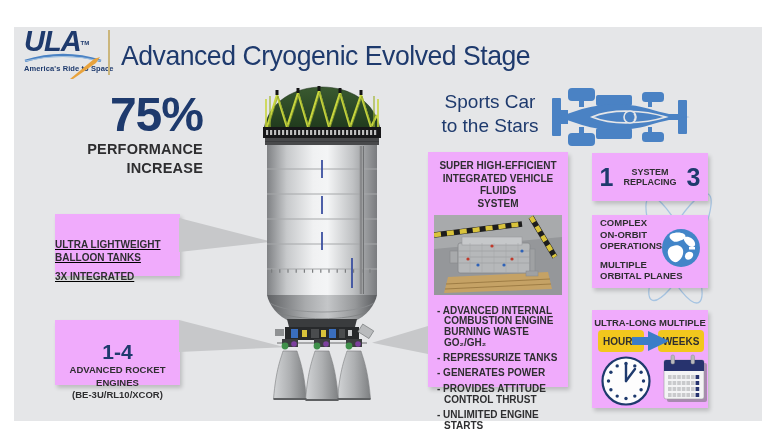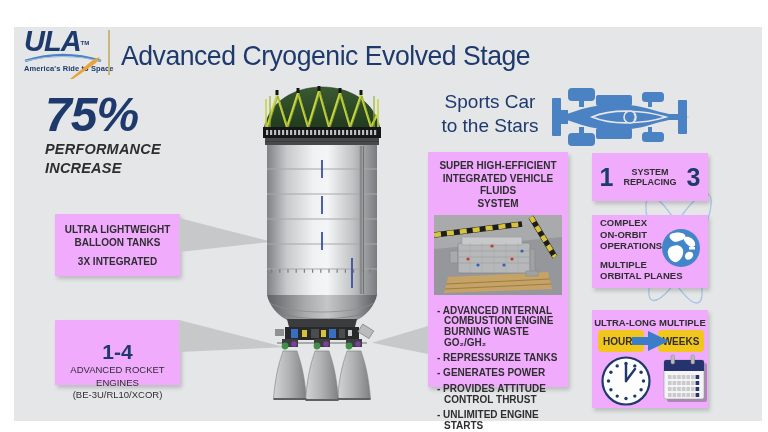--- a/index.html
+++ b/index.html
@@ -15,36 +15,36 @@
     letter-spacing:-1px; color:#1e3a6d; line-height:28px; }
   #ula-tm { font-size:6px; font-style:normal; vertical-align:top; position:relative; top:2px; letter-spacing:0; }
   #ula-slash { position:absolute; left:46px; top:30px; width:30px; height:22px; }
   #ula-arc { display:block; margin-top:-2px; }
   #ula-tagline { font-size:7.5px; font-weight:bold; color:#1e3a6d; letter-spacing:0.1px; margin-top:2px; }
   #gold-divider { position:absolute; left:108px; top:30px; width:2px; height:45px; background:#cbb67c; }
   #page-title { position:absolute; left:121px; top:40px; font-size:28px; color:#1e3a6d;
     letter-spacing:-0.5px; transform:scaleX(0.95); transform-origin:left center; white-space:nowrap; }
 
   
-  #perf-block { position:absolute; left:45px; top:90px; width:158px; text-align:left;font-style:italic; }
+  #perf-block { position:absolute; left:45px; top:90px; width:158px; text-align:right; }
   #perf-value { font-size:48px; font-weight:bold; color:#1e3a6d; line-height:50px; letter-spacing:-1px; }
   .perf-line { font-size:14.5px; font-weight:bold; color:#2e2e30; line-height:19px; letter-spacing:0.2px; }
 
   .gray-box { position:absolute; background:#f0abfc; box-shadow:2px 3px 4px rgba(0,0,0,0.18); }
   .pointer { position:absolute; background:#c7c8ca; z-index:1; }
 
-  #tanks-box { left:55px; top:214px; width:125px; height:62px; text-align:center; padding-top:9px; z-index:1; }
+  #tanks-box { left:55px; top:214px; width:125px; height:62px; padding-top:24px; z-index:1;text-decoration:underline; }
   .callout-line { font-size:10px; font-weight:bold; color:#2e2e30; line-height:13px; }
   #tanks-line3 { margin-top:6px; }
   #tanks-pointer { left:179px; top:218px; width:93px; height:34px;
     clip-path:polygon(0 0, 100% 70%, 0 100%); }
 
   #engines-box { left:55px; top:320px; width:125px; height:65px; text-align:center; padding-top:19px; z-index:1; }
   #engines-value { font-size:21px; font-weight:bold; color:#1e3a6d; line-height:25px; }
-  .engines-line { font-size:9.5px; font-weight:normal; color:#2e2e30; line-height:12.5px; }
+  .engines-line { font-size:9.5px; font-weight:bold; color:#2e2e30; line-height:12.5px; }
   #engines-pointer { left:179px; top:320px; width:106px; height:32px;
     clip-path:polygon(0 0, 100% 85%, 0 100%); }
 
   
   #rocket { position:absolute; left:257px; top:83px; z-index:2; }
 
   
   #sportscar-text { position:absolute; left:432px; top:90px; width:116px; text-align:center;
     font-size:19px; color:#1e3a6d; line-height:24px; }
   #car-icon-wrap { position:absolute; left:552px; top:88px; }

